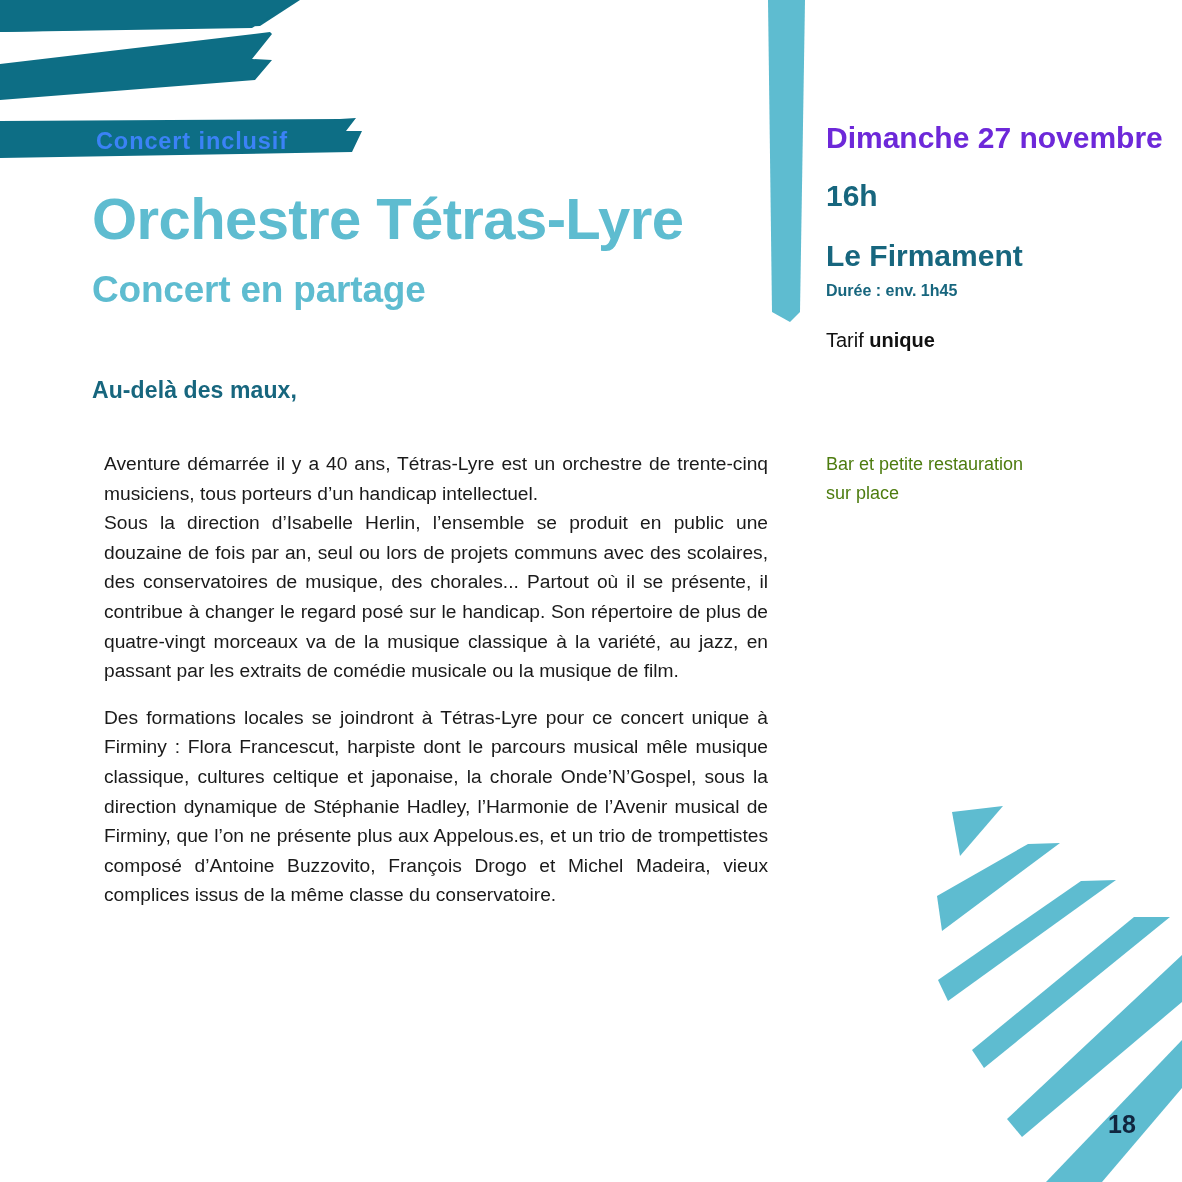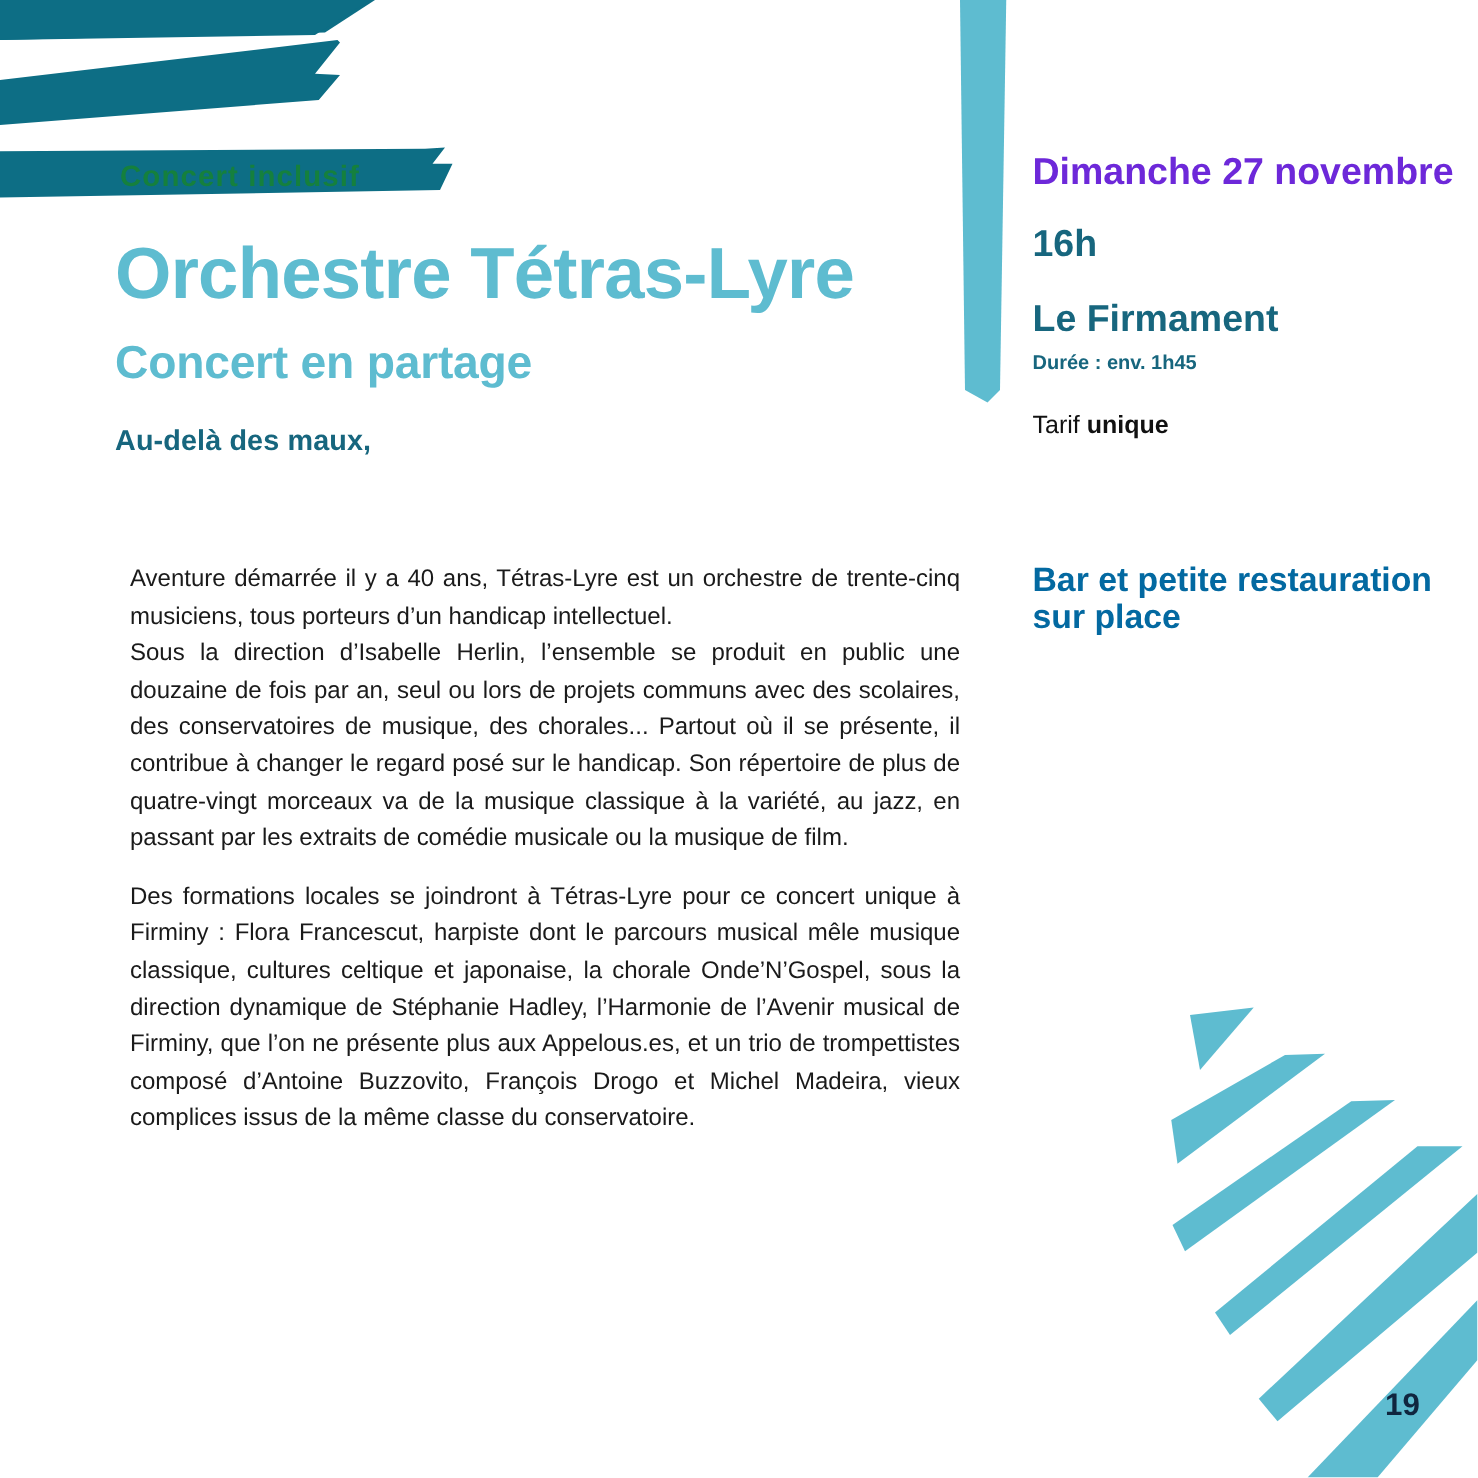--- a/index.html
+++ b/index.html
@@ -20,21 +20,21 @@
   .deco-svg {
     position: absolute;
     left: 0; top: 0;
     width: 1182px; height: 1182px;
     pointer-events: none;
   }
   .kicker-label {
     position: absolute;
     left: 96px;
     top: 126px;
-    color: #15803d;
+    color: #3b82f6;
     font-size: 23.5px;
     font-weight: bold;
     letter-spacing: 0.9px;
     line-height: 30px;
     z-index: 5;
     white-space: nowrap;
   }
 
   .title-main {
     position: absolute;
@@ -64,21 +64,21 @@
   .tagline {
     position: absolute;
     left: 92px;
     top: 336px;
     color: #17667E;
     font-size: 23px;
     font-weight: bold;
     line-height: 33px;
     letter-spacing: 0.1px;
   }
-  .tagline div { white-space: nowrap; }
+  .tagline div { white-space: nowrap; margin-top: 38px; }
 
   .body-copy {
     position: absolute;
     left: 92px;
     top: 449px;
     width: 676px;
     color: #1a1a1a;
     font-size: 19.2px;
     line-height: 29.6px;
     text-align: justify;
@@ -142,23 +142,23 @@
     white-space: nowrap;
     z-index: 4;
   }
   .side-tarif b { font-weight: bold; }
 
   .side-extra {
     position: absolute;
     left: 826px;
     top: 450px;
     width: 300px;
-    color: #0369a1;
-    font-size: 27px;
-    font-weight: bold;
+    color: #4d7c0f;
+    font-size: 18px;
+    font-weight: normal;
     line-height: 29px;
   }
   .side-extra div { white-space: nowrap; }
 
   .page-number {
     position: absolute;
     left: 1108px;
     top: 1110px;
     color: #10263F;
     font-size: 25px;
@@ -233,13 +233,13 @@
 
 <div class="side-tarif">
   <span>Tarif </span><b>unique</b>
 </div>
 
 <div class="side-extra">
   <div>Bar et petite restauration</div>
   <div>sur place</div>
 </div>
 
-<div class="page-number">19</div>
+<div class="page-number">18</div>
 
 </body></html>

